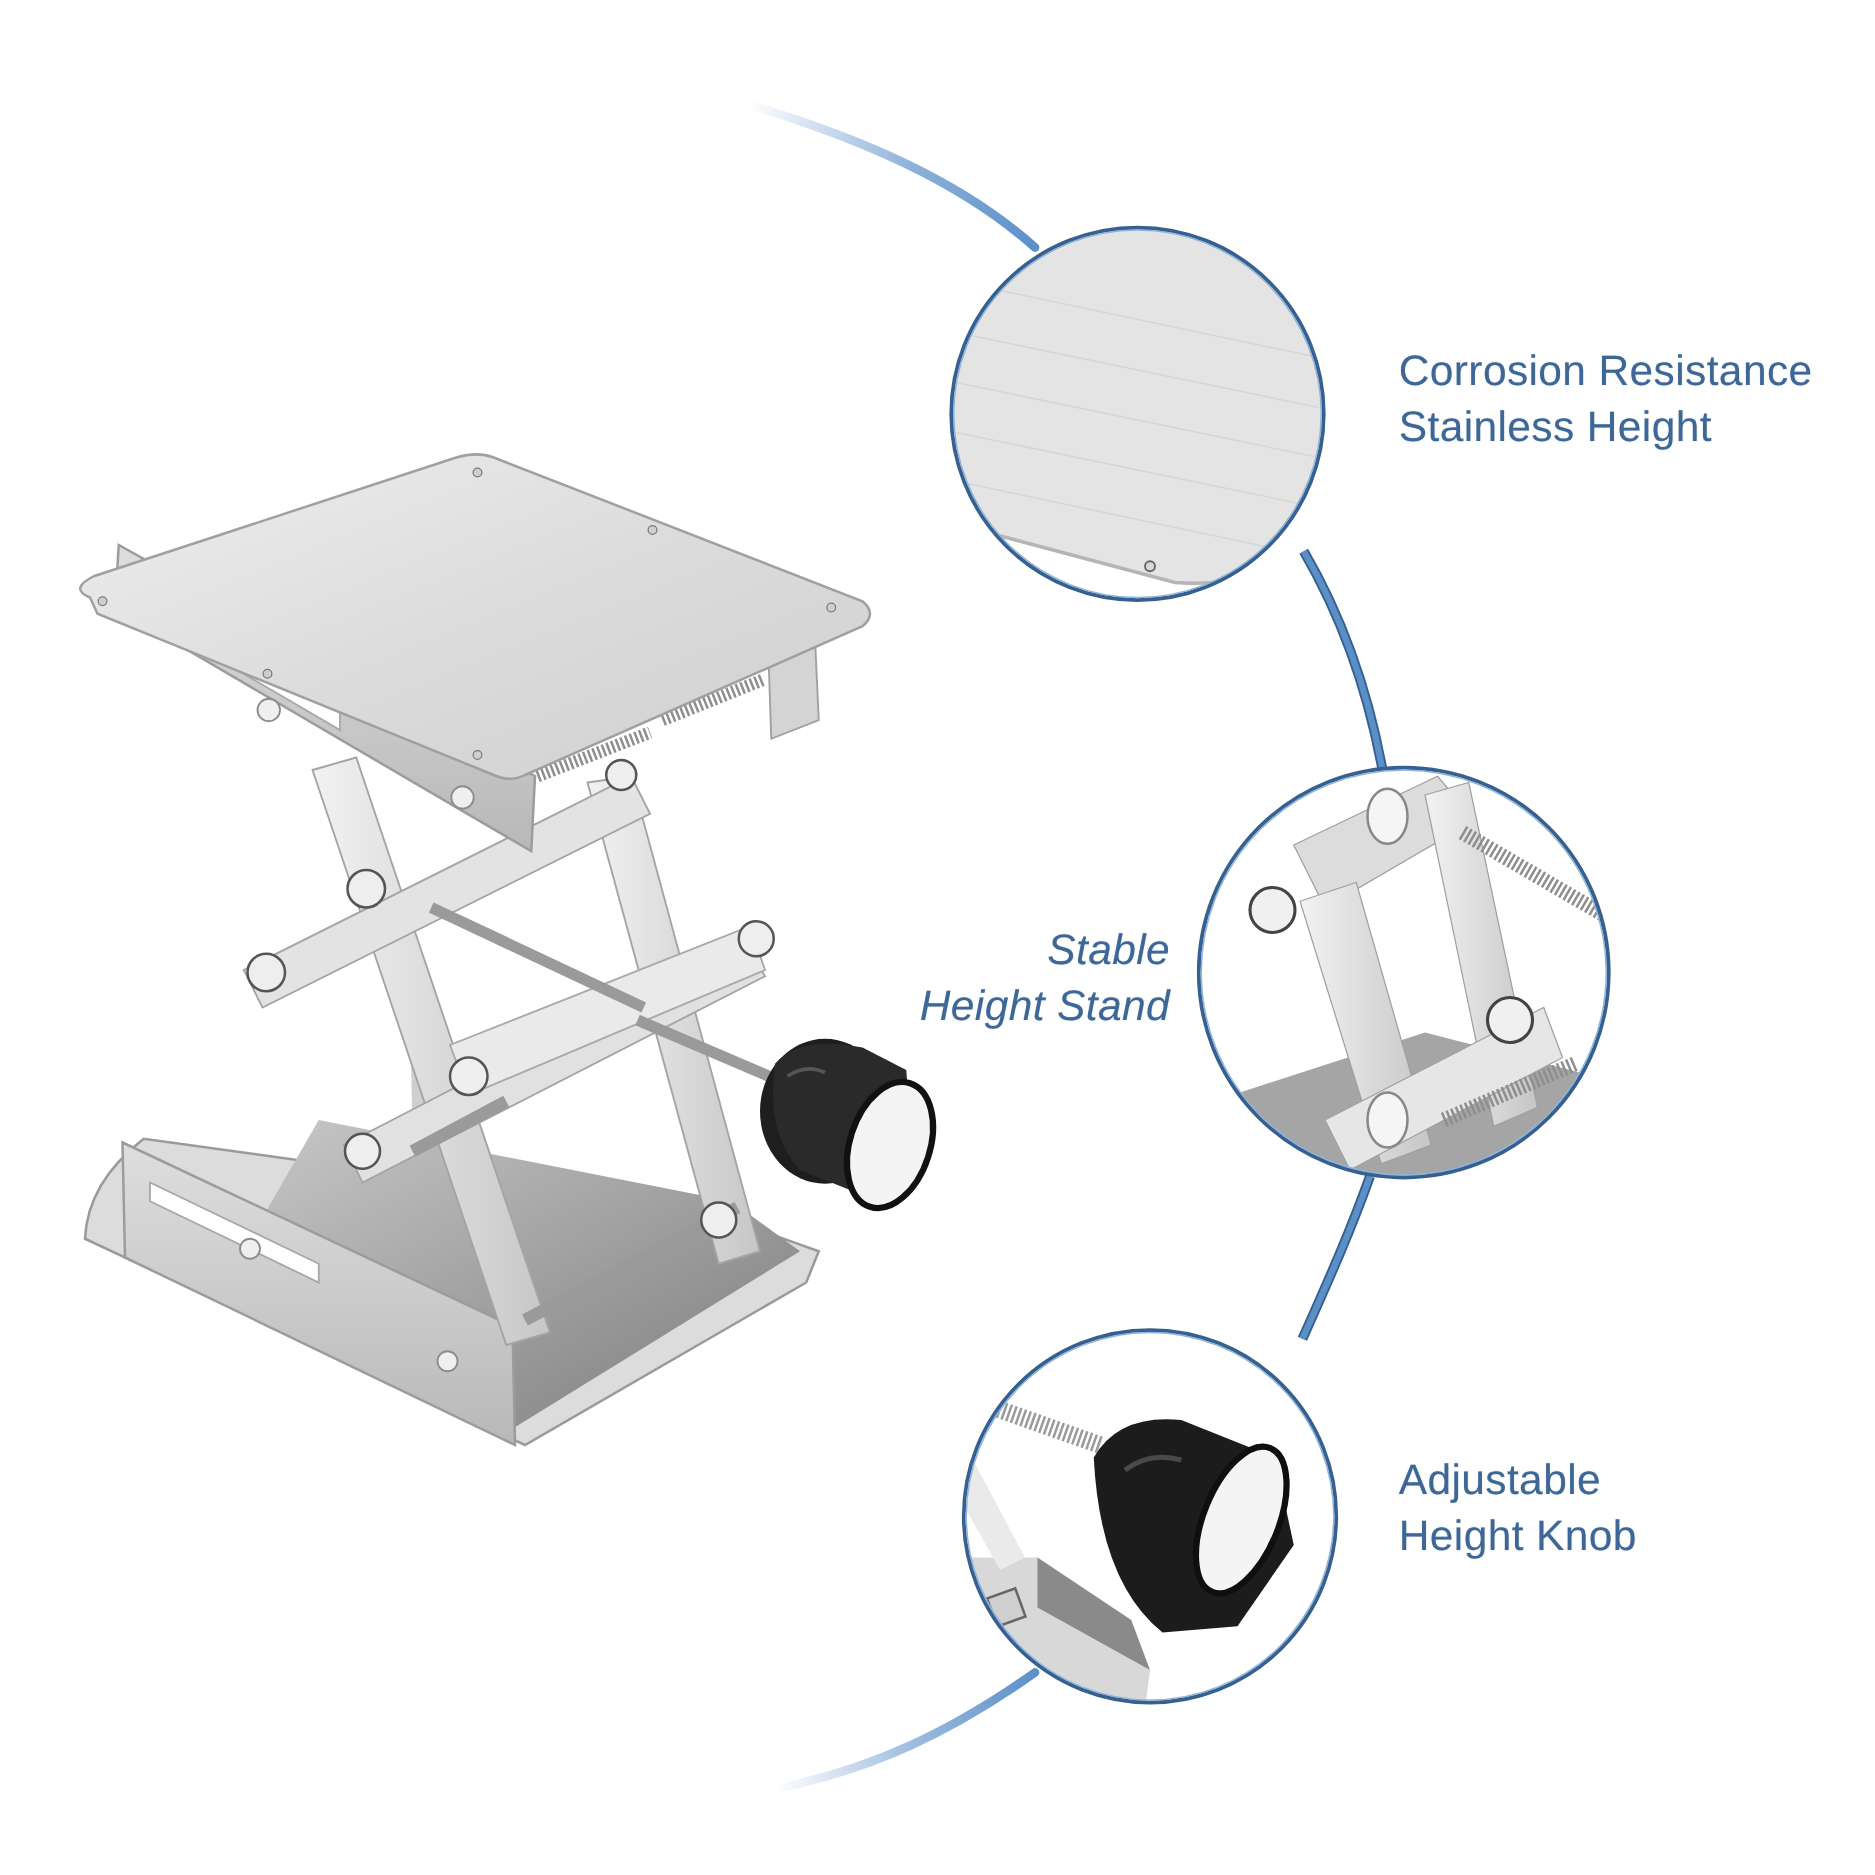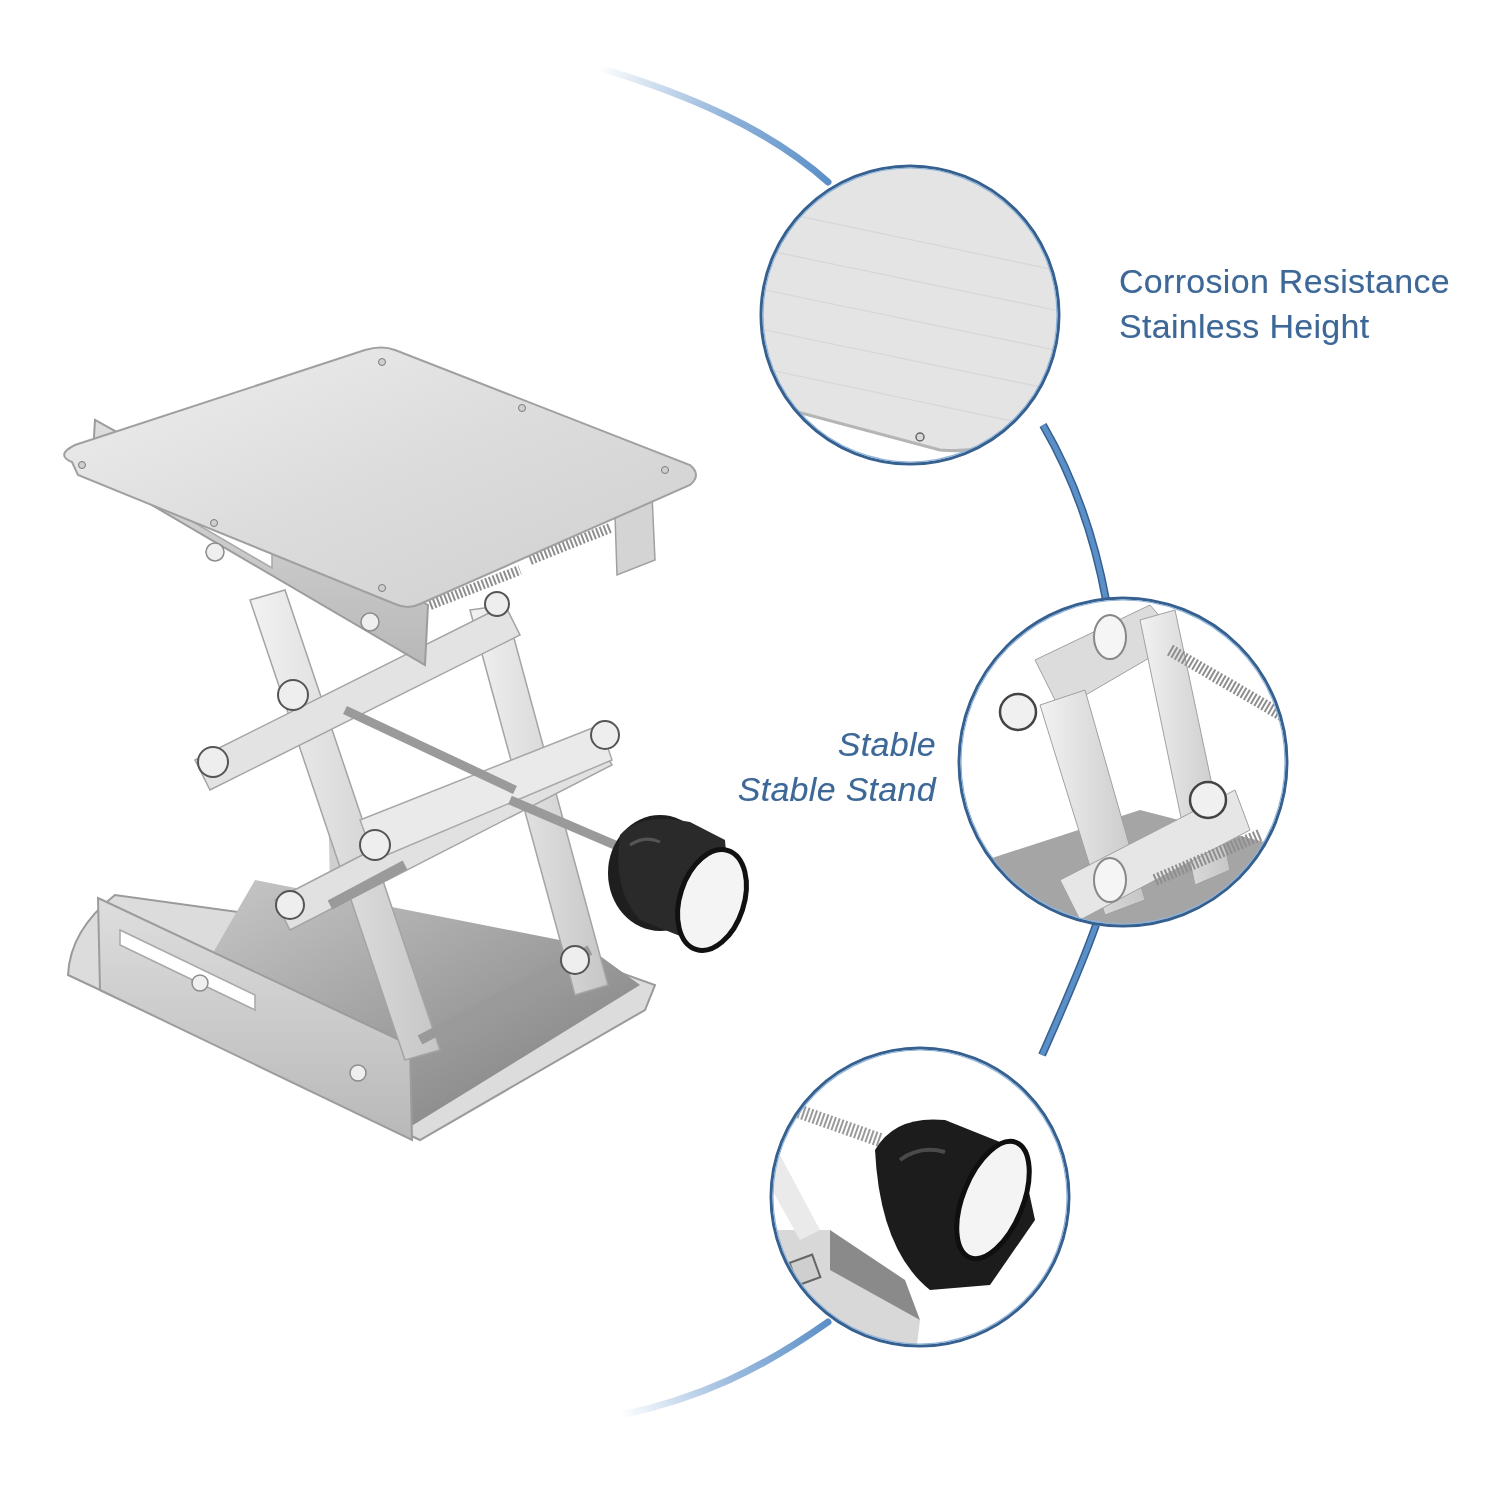--- a/index.html
+++ b/index.html
@@ -1,18 +1,18 @@
 <!DOCTYPE html>
 <html><head>
   <meta charset="utf-8">
   <style>
     html, body { margin:0; padding:0; background:#ffffff; }
     body { width:1500px; height:1500px; position:relative; overflow:hidden;
            font-family:"Liberation Sans", "DejaVu Sans", sans-serif; }
-    .stage { position:absolute; left:0; top:0; width:1500px; height:1240px; }
+    .stage { position:absolute; left:0; top:16px; width:1500px; height:1240px; }
     .label { position:absolute; color:#3d6796; font-size:34px; line-height:45px;
              letter-spacing:0.3px; text-shadow:0 0 1px rgba(60,100,150,0.35); }
     .label span { display:block; white-space:nowrap; }
     .label.right-align { text-align:right; }
   </style>
 </head>
 <body>
 
 <div class="stage">
 
@@ -184,16 +184,20 @@
     </g>
   </svg>
 
   <div class="label" style="left:1119px; top:259px;">
     <span>Corrosion Resistance</span>
     <span>Stainless Height</span>
   </div>
 
   <div class="label right-align" style="left:700px; top:722px; width:236px;font-style:italic;">
     <span>Stable</span>
-    <span>Stable Stand</span>
+    <span>Height Stand</span>
   </div>
 
+  <div class="label" style="left:1119px; top:1146px;">
+    <span>Adjustable</span>
+    <span>Height Knob</span>
+  </div>
 </div>
 
 </body></html>

